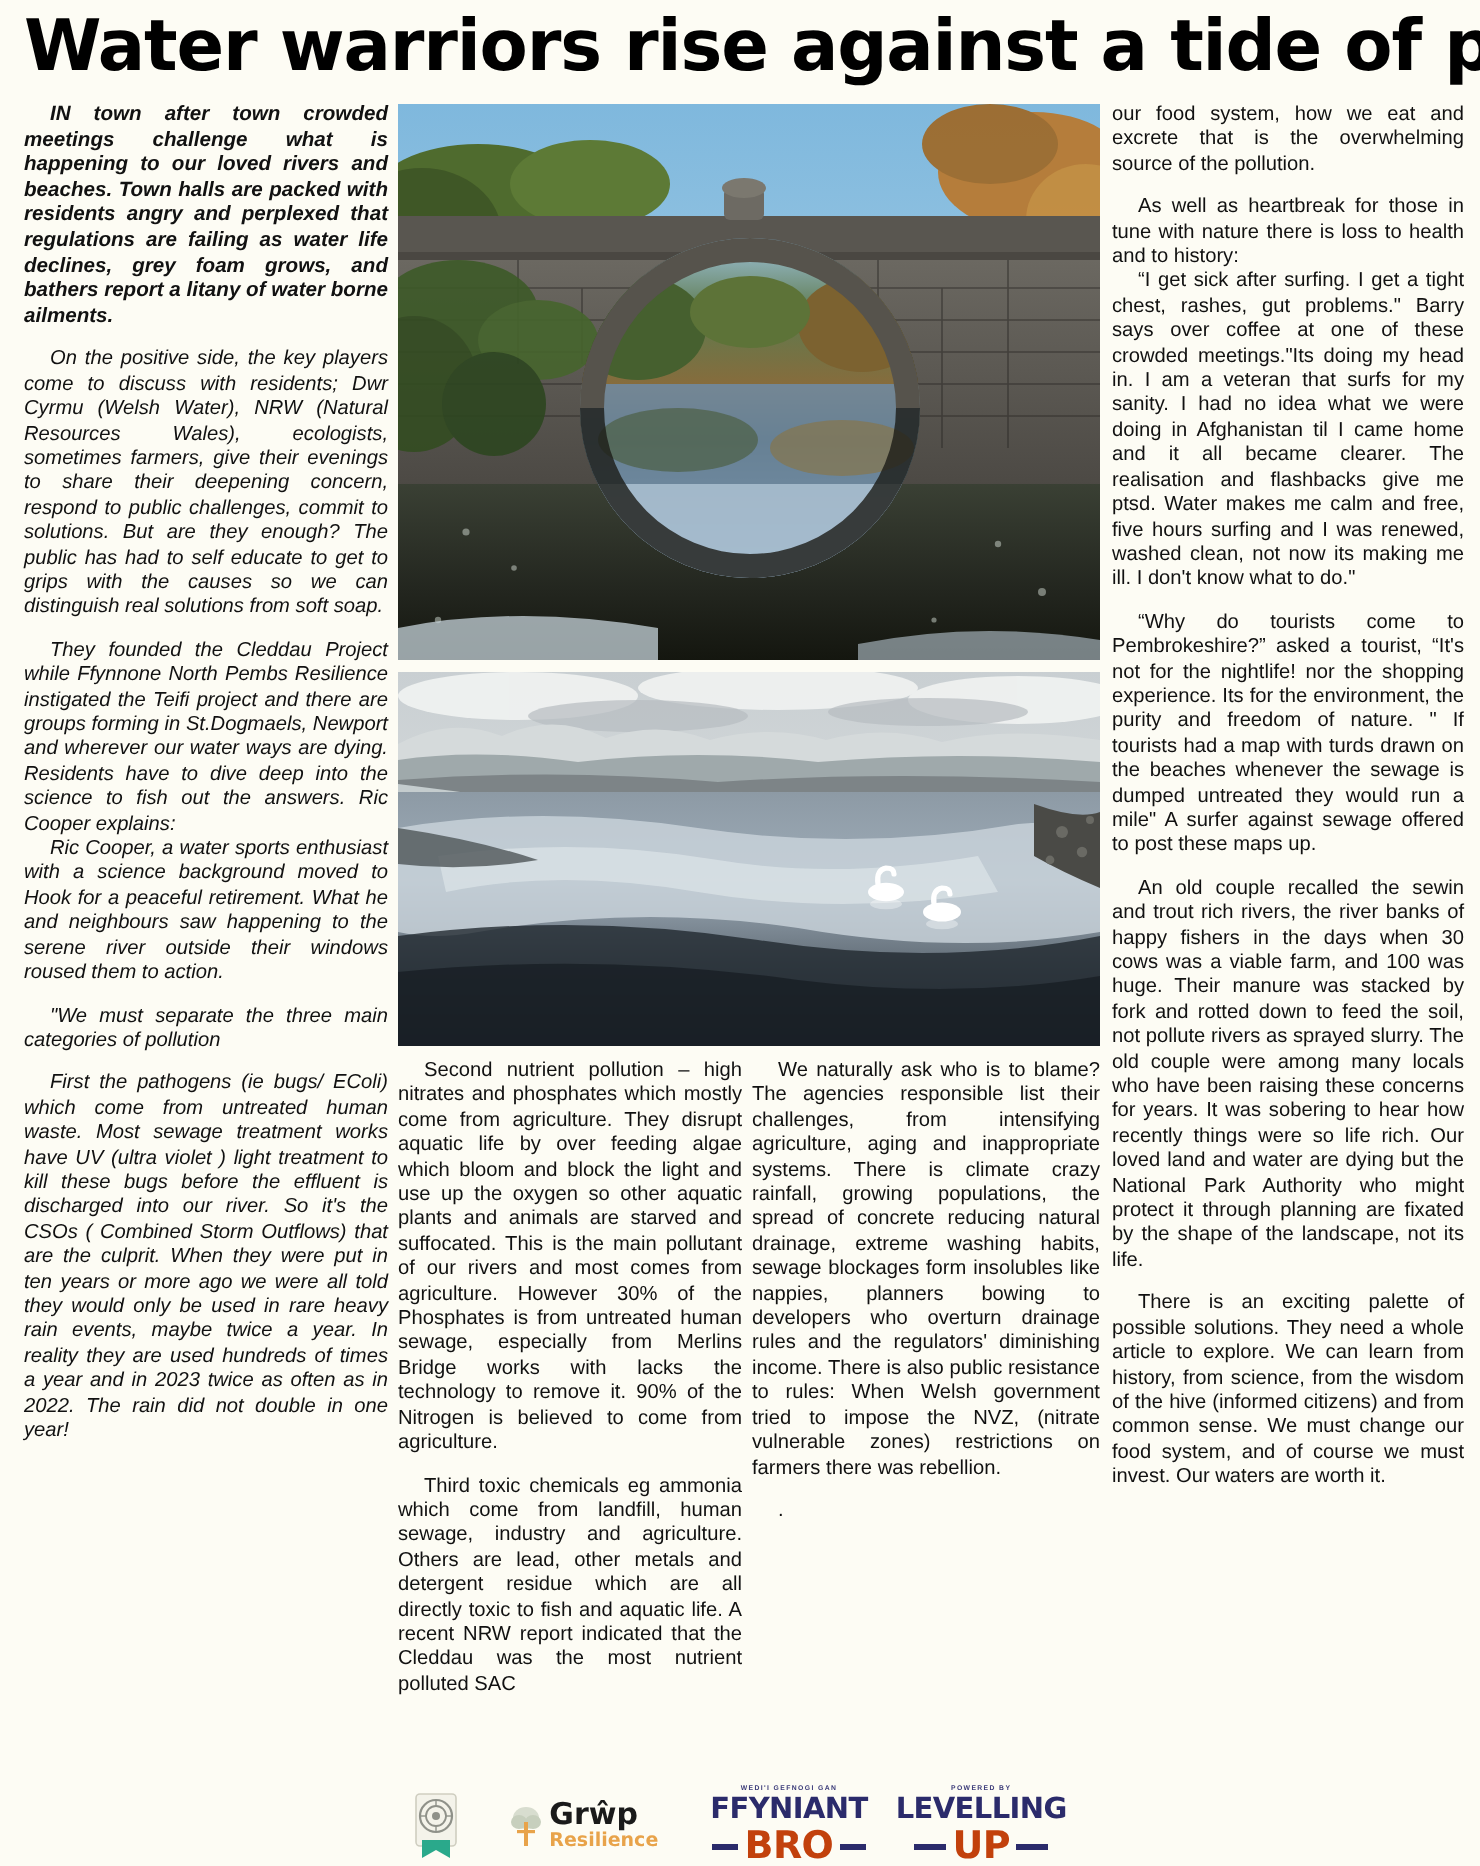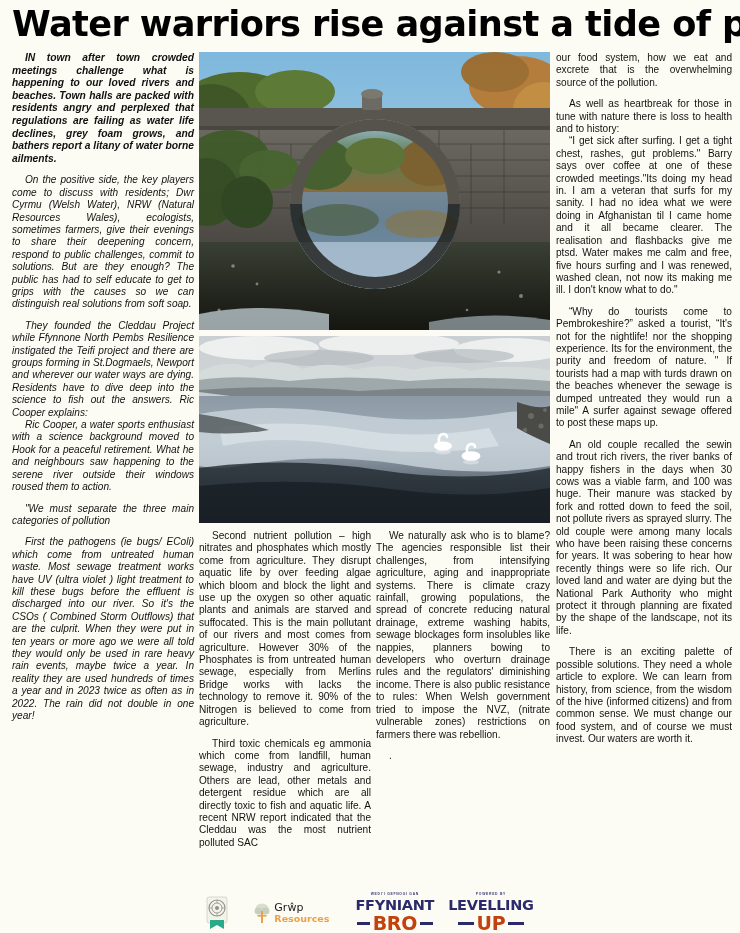--- a/index.html
+++ b/index.html
@@ -117,22 +117,22 @@
     align-items: center;
     gap: 4px;
   }
   .logo-grwp-text {
     display: flex;
     flex-direction: column;
     line-height: 1;
   }
   .grwp-main {
     font-family: "DejaVu Sans", sans-serif;
-    font-weight: normal;
-    font-size: 11px;
+    font-weight: bold;
+    font-size: 15px;
     color: #1a1a1a;
   }
   .grwp-sub {
     font-family: "DejaVu Sans", sans-serif;
     font-weight: bold;
     font-size: 9.5px;
     color: #e8a34a;
     margin-top: 1px;
   }
   .logo-ffyniant, .logo-levelling {
@@ -409,21 +409,21 @@
     <div class="logo-block logo-grwp">
       <svg width="16" height="22" viewBox="0 0 16 22">
         <ellipse cx="8" cy="7" rx="6.5" ry="5.5" fill="#d8ddcf"></ellipse>
         <ellipse cx="4.5" cy="9" rx="4" ry="3.5" fill="#c7cfbd"></ellipse>
         <ellipse cx="11.5" cy="9" rx="4" ry="3.5" fill="#c7cfbd"></ellipse>
         <rect x="7" y="9" width="2" height="12" fill="#e8a34a"></rect>
         <rect x="3.5" y="13" width="9" height="1.6" fill="#e8a34a"></rect>
       </svg>
       <div class="logo-grwp-text">
         <span class="grwp-main">Grŵp</span>
-        <span class="grwp-sub">Resources</span>
+        <span class="grwp-sub">Resilience</span>
       </div>
     </div>
 
     <div class="pair">
       <div class="logo-ffyniant">
         <span class="tiny-cap">WEDI'I GEFNOGI GAN</span>
         <span class="big-word">FFYNIANT</span>
         <span class="second-line">
           <span class="dash short"></span>
           <span class="sub-word">BRO</span>

